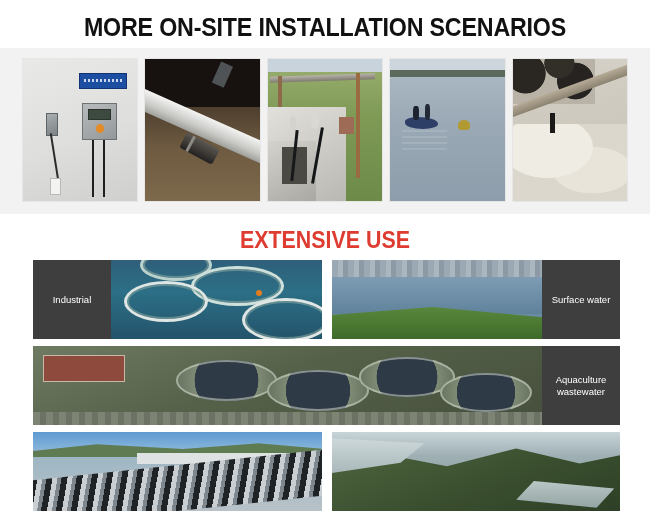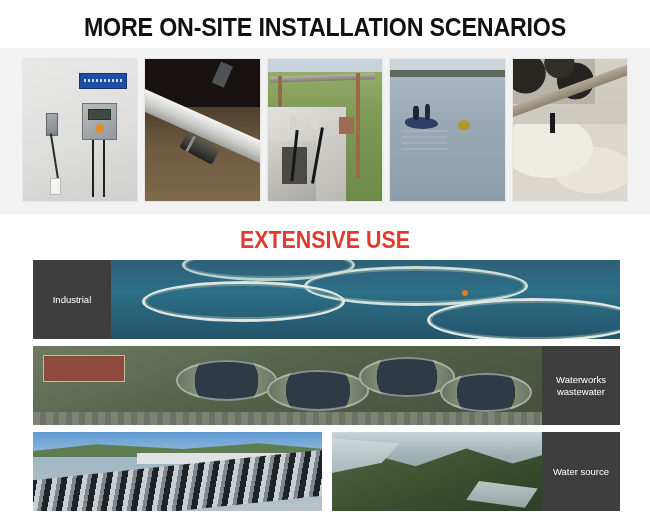--- a/index.html
+++ b/index.html
@@ -371,38 +371,46 @@
         <div class="cell-label">Industrial</div>
         <div class="cell-photo a-aqua">
           <div class="ring r4"></div>
           <div class="ring r2"></div>
           <div class="ring r1"></div>
           <div class="ring r3"></div>
           <div class="buoy"></div>
         </div>
       </div>
 
+      <div class="cell label-right">
+        <div class="cell-photo a-surface">
+          <div class="skyline"></div>
+          <div class="water"></div>
+          <div class="bank"></div>
+        </div>
+        <div class="cell-label">Surface water</div>
+      </div>
 
     </div>
 
     <div class="grid-row">
 
 
       <div class="cell label-right">
         <div class="cell-photo a-indus">
           <div class="block"></div>
           <div class="road"></div>
           <div class="circ c1"></div>
           <div class="circ c2"></div>
           <div class="circ c3"></div>
           <div class="circ c4"></div>
         </div>
         <div class="cell-label">
           <span>
-            <span>Waterworks</span><br>
+            <span>Aquaculture</span><br>
             <span>wastewater</span>
           </span>
         </div>
       </div>
 
     </div>
 
     <div class="grid-row">
 
       <div class="cell label-left">
@@ -412,19 +420,18 @@
           <div class="basins"></div>
         </div>
       </div>
 
       <div class="cell label-right">
         <div class="cell-photo a-source">
           <div class="mount"></div>
           <div class="lake"></div>
           <div class="lake2"></div>
         </div>
-        <div class="cell-label">Water source</div>
       </div>
 
     </div>
 
   </div>
 </div>
 
 </body></html>

